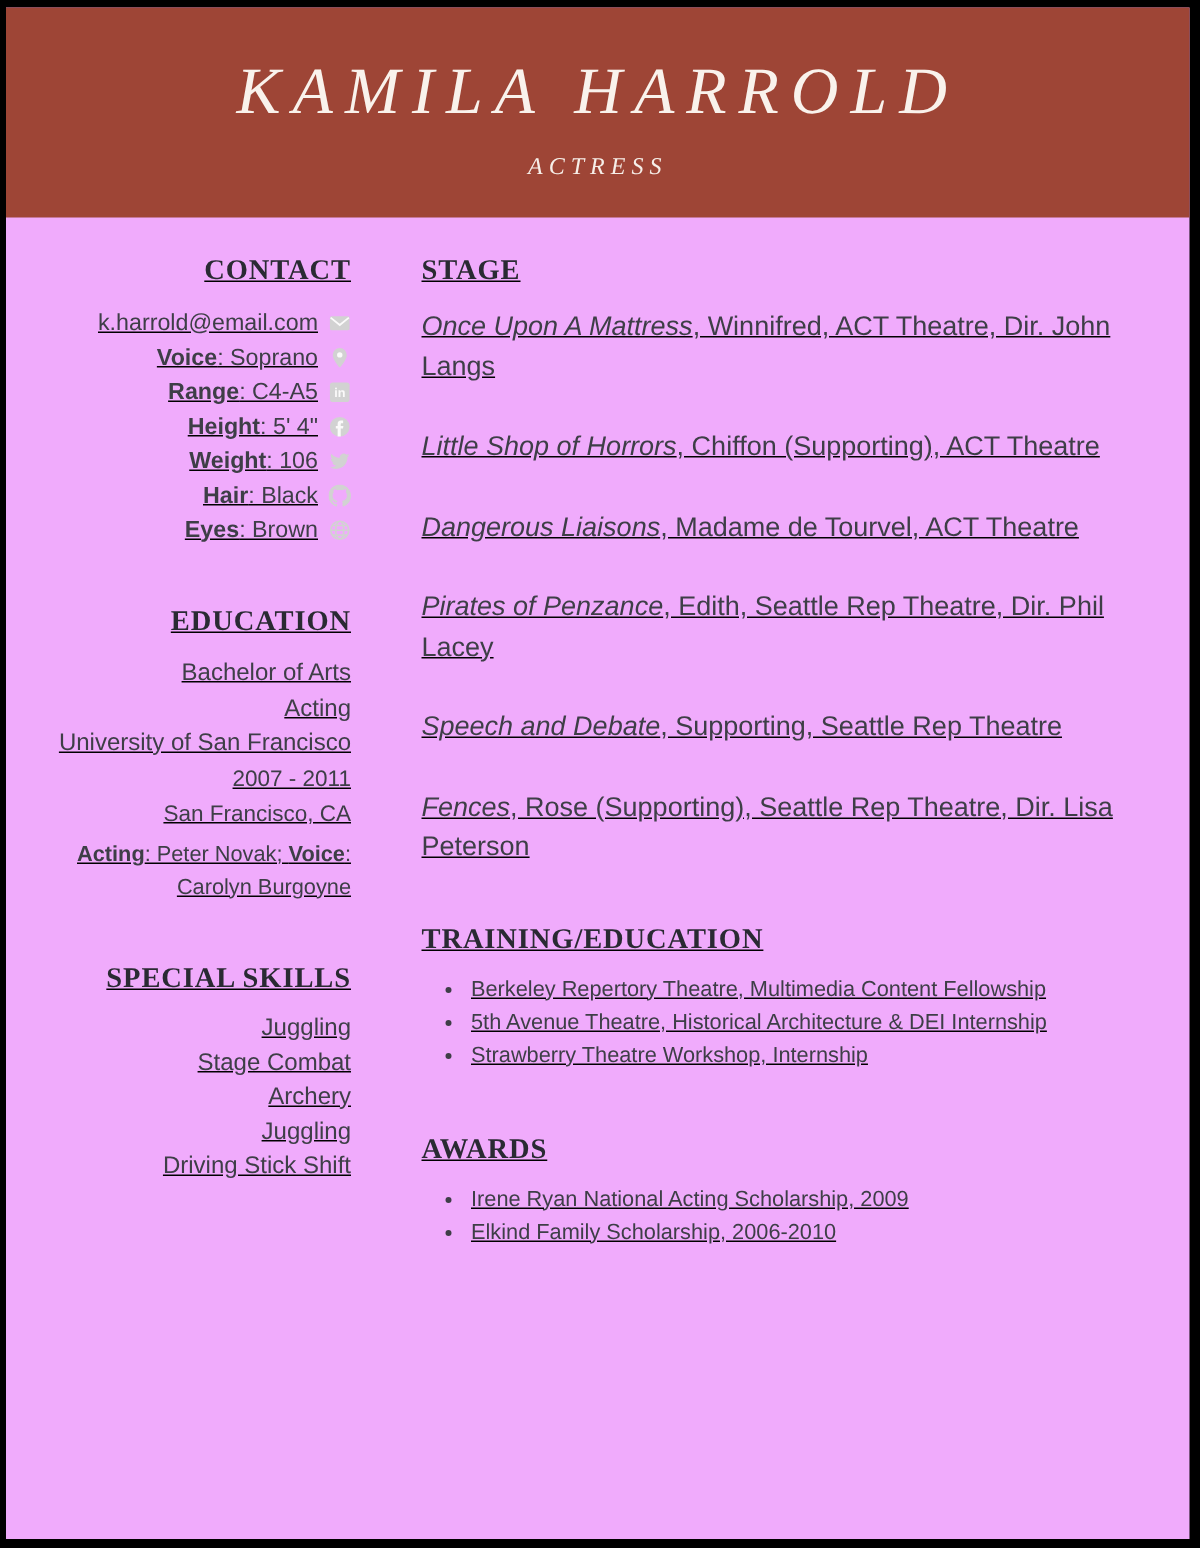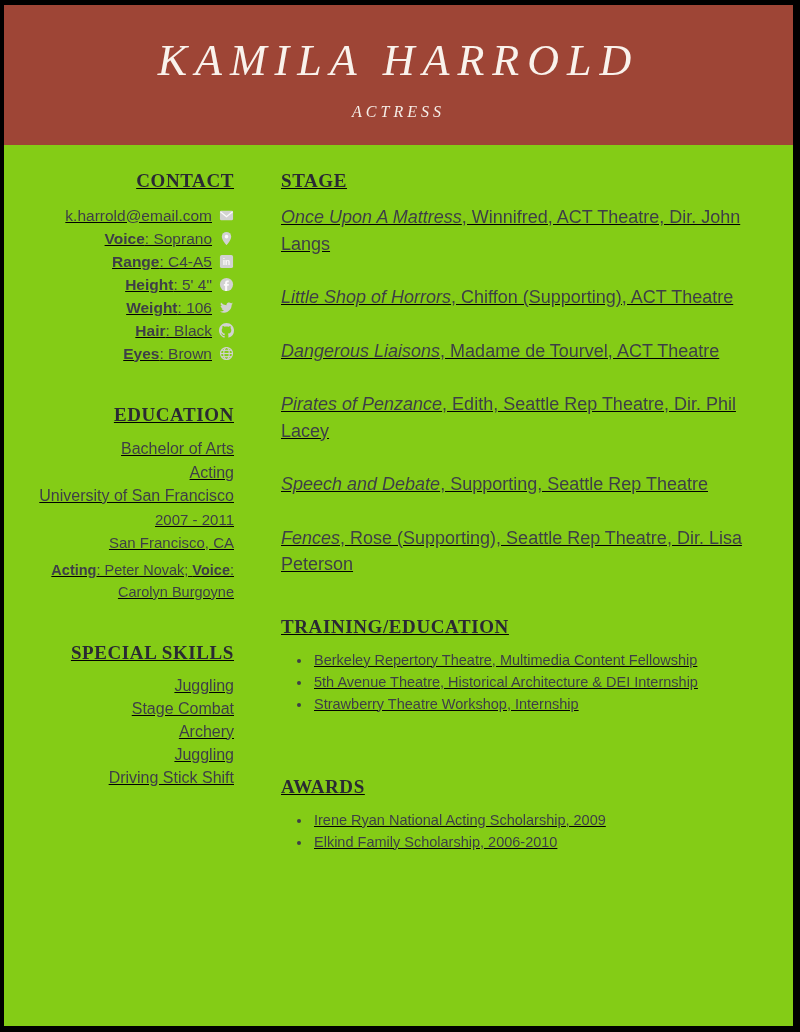--- a/index.html
+++ b/index.html
@@ -5,21 +5,21 @@
   html,body{margin:0;padding:0;}
   body{
     width:800px;height:1032px;
     background:#000;
     font-family:"Liberation Sans","DejaVu Sans",sans-serif;
     position:relative;
     overflow:hidden;
   }
   .page{
     position:absolute;left:4px;top:5px;right:7px;bottom:6px;
-    background:#84cc16;
+    background:#f0abfc;
   }
   
   .hdr{
     height:140px;background:#9E4536;
     display:flex;flex-direction:column;align-items:center;justify-content:center;
   }
   .hdr-name{
     font-family:"Liberation Serif","DejaVu Serif",serif;
     font-style:italic;font-size:44px;font-weight:400;
     letter-spacing:8px;color:#F9F2EC;white-space:nowrap;
@@ -55,21 +55,21 @@
   .edu-sub{font-size:15px;line-height:23px;}
   .edu-mentors{font-size:14.5px;line-height:22px;margin-top:5px;}
   .edu-mentors .b{font-weight:700;}
   .skills{margin-top:38px;}
   .skill-list{margin-top:9px;font-size:16px;line-height:23px;}
   
   .credits{margin-top:11px;}
   .credit{font-size:18px;line-height:26.5px;margin:0 0 27px 0;}
   .credit .ital{font-style:italic;}
   .blk-training{margin-top:37px;}
-  .blk-awards{margin-top:60px;}
+  .blk-awards{margin-top:40px;}
   .blist{margin:10px 0 0 0;padding-left:31px;font-size:14.5px;line-height:22px;}
   .blist li{padding-left:2px;}
 </style>
 </head>
 <body>
 
 <div class="page">
 
   <div class="hdr">
     <div class="hdr-name">KAMILA HARROLD</div>

